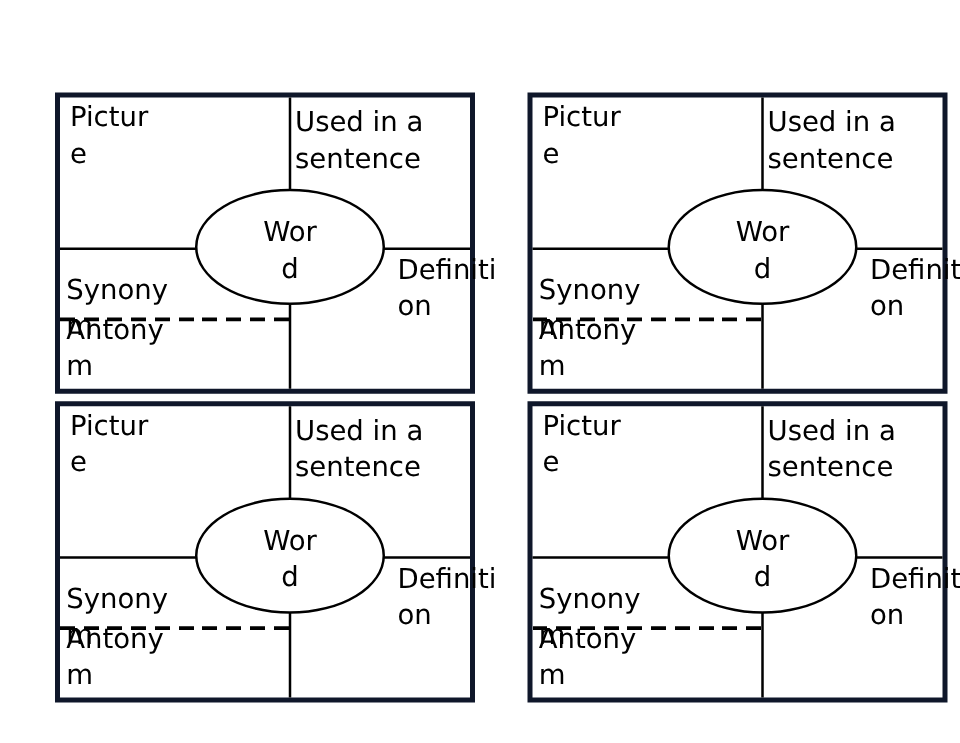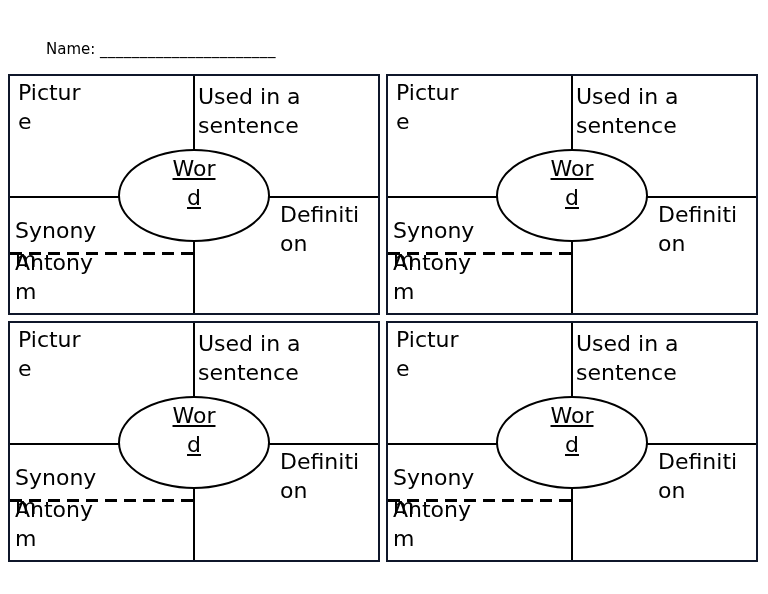--- a/index.html
+++ b/index.html
@@ -20,25 +20,26 @@
     position: absolute;
     left: 46px;
     top: 40px;
     font-size: 15px;
     white-space: nowrap;
   }
   #name-row .blank { letter-spacing: 0.5px; }
 
   .card {
     position: absolute;
-    width: 372px;
+    width: 336px;
     height: 241px;
-    border: 2px solid #0f172a;
+    border: 4px solid #0f172a;
     box-sizing: border-box;
     background: #ffffff;
+    margin-left: 36px;
   }
   .card.c1 { left: 8px;   top: 74px;  }
   .card.c2 { left: 386px; top: 74px;  }
   .card.c3 { left: 8px;   top: 321px; }
   .card.c4 { left: 386px; top: 321px; }
 
   .vdiv {
     position: absolute;
     left: 183px; top: 0;
     width: 2px; height: 100%;
@@ -68,45 +69,40 @@
     background: #ffffff;
     box-sizing: border-box;
     z-index: 2;
     display: flex;
     align-items: flex-start;
     justify-content: center;
   }
   .oval .lbl {
     position: static;
     text-align: center;
-    padding-top: 3px;
-    text-decoration: underline;
+    padding-top: 19px;
   }
   .lbl {
     position: absolute;
     font-size: 22px;
     line-height: 29px;
     white-space: pre-line;
     z-index: 3;
   }
   .lbl.picture    { left: 8px;   top: 2px;   }
   .lbl.sentence   { left: 188px; top: 6px;   }
   .lbl.synonym    { left: 5px;   top: 140px; }
   .lbl.antonym    { left: 5px;   top: 172px; }
   .lbl.definition { left: 270px; top: 124px; }
 </style>
 </head>
 <body>
 
 <div id="page">
 
-  <div id="name-row">
-    <span>Name:</span>
-    <span class="blank">______________________</span>
-  </div>
 
   <div class="card c1">
     <div class="vdiv"></div>
     <div class="hdiv"></div>
     <div class="lbl picture">Pictur
 e</div>
     <div class="lbl sentence">Used in a
 sentence</div>
     <div class="lbl synonym">Synony
 m</div>

